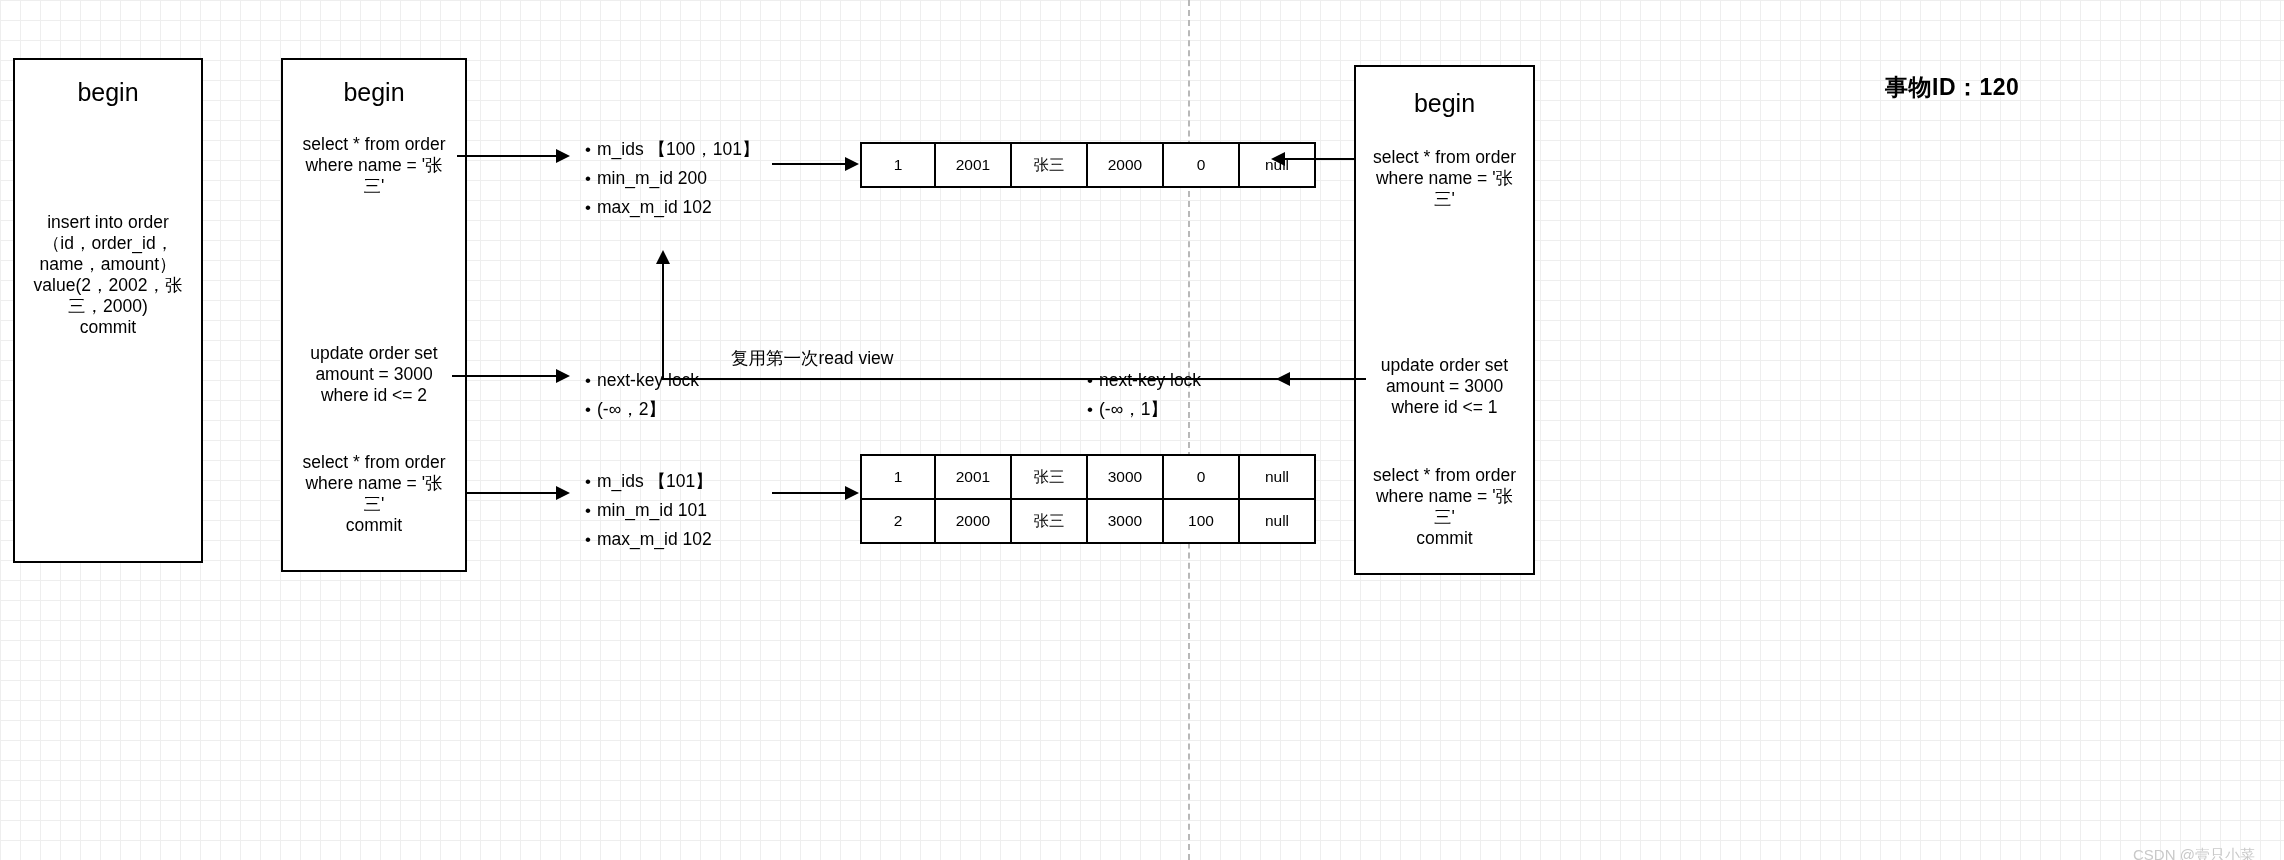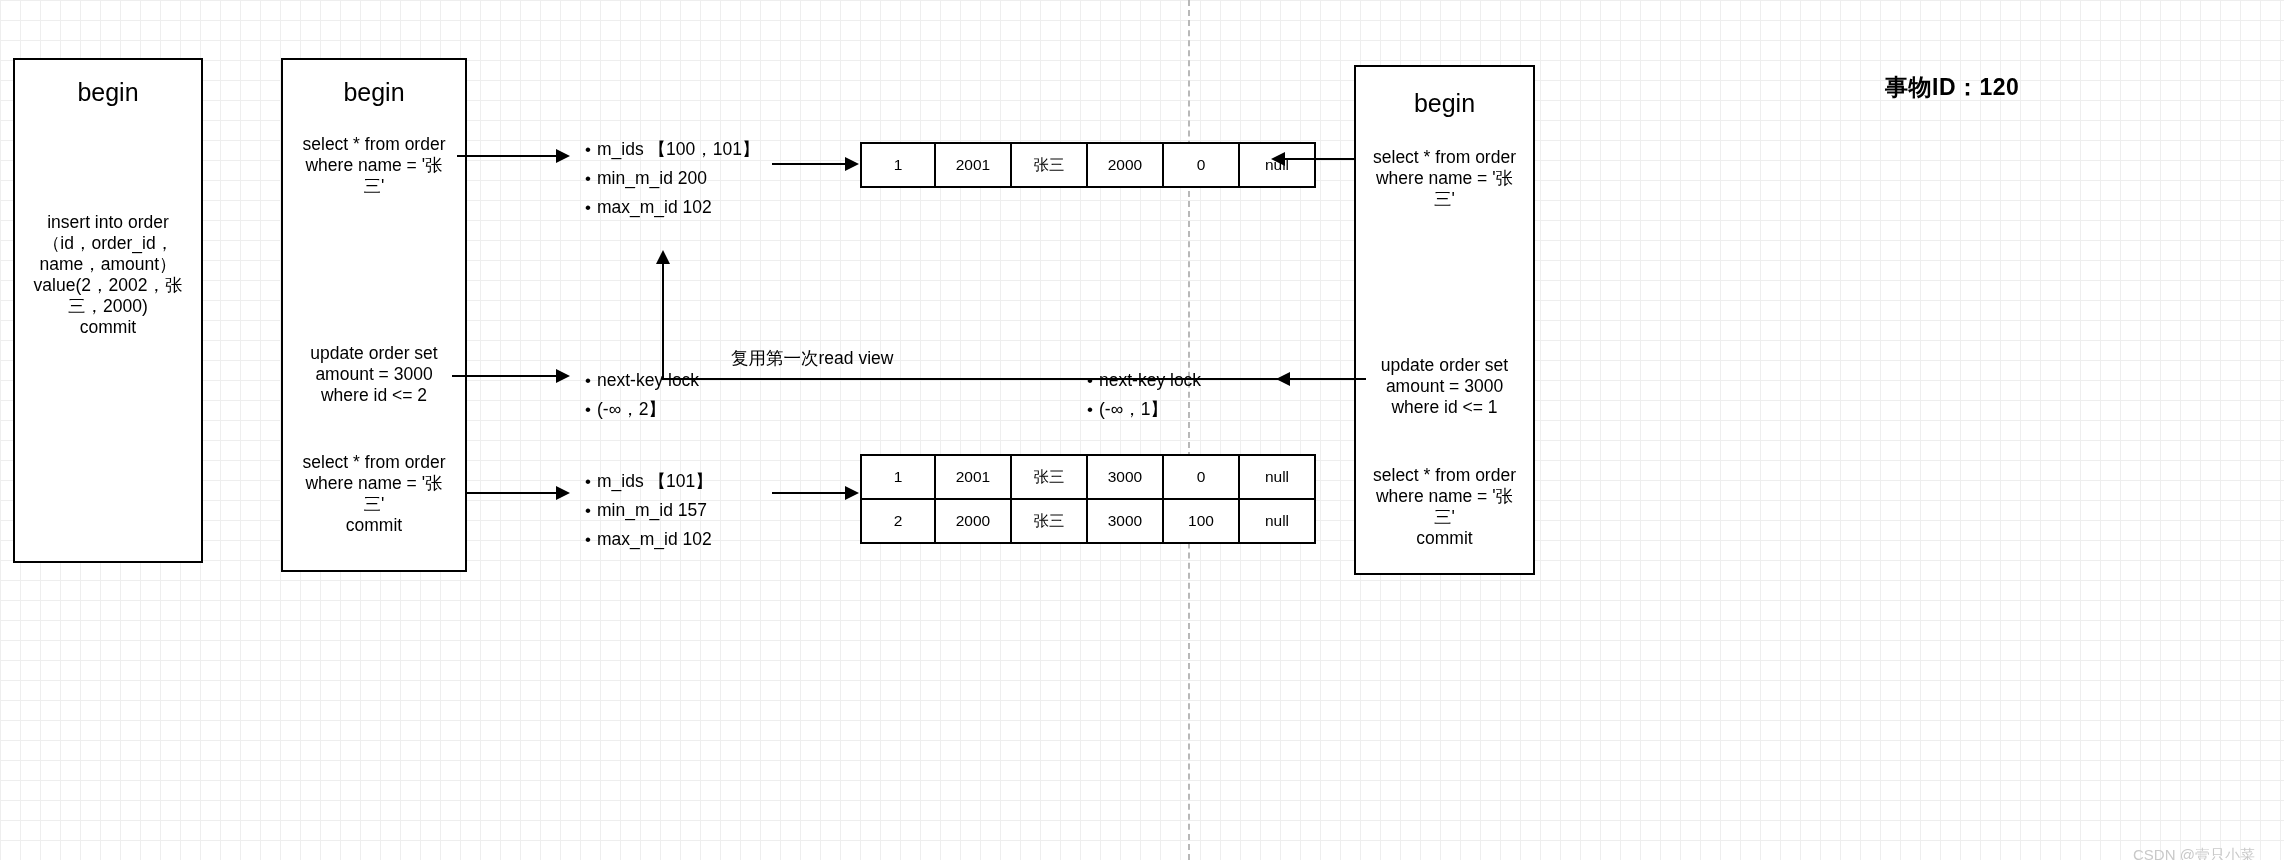--- a/index.html
+++ b/index.html
@@ -229,21 +229,21 @@
     </div>
   </div>
 
   <div class="bullets" data-name="readview-second" style="left:585px; top:463px;">
     <div class="b-line" data-name="readview-second-line-0">
       <span class="dot" data-name="bullet-dot">•</span>
       <span class="b-text">m_ids 【101】</span>
     </div>
     <div class="b-line" data-name="readview-second-line-1">
       <span class="dot" data-name="bullet-dot">•</span>
-      <span class="b-text">min_m_id 157</span>
+      <span class="b-text">min_m_id 101</span>
     </div>
     <div class="b-line" data-name="readview-second-line-2">
       <span class="dot" data-name="bullet-dot">•</span>
       <span class="b-text">max_m_id 102</span>
     </div>
   </div>
 
   <div class="bullets" data-name="lock-left" style="left:585px; top:362px;">
     <div class="b-line" data-name="lock-left-line-0">
       <span class="dot" data-name="bullet-dot">•</span>

